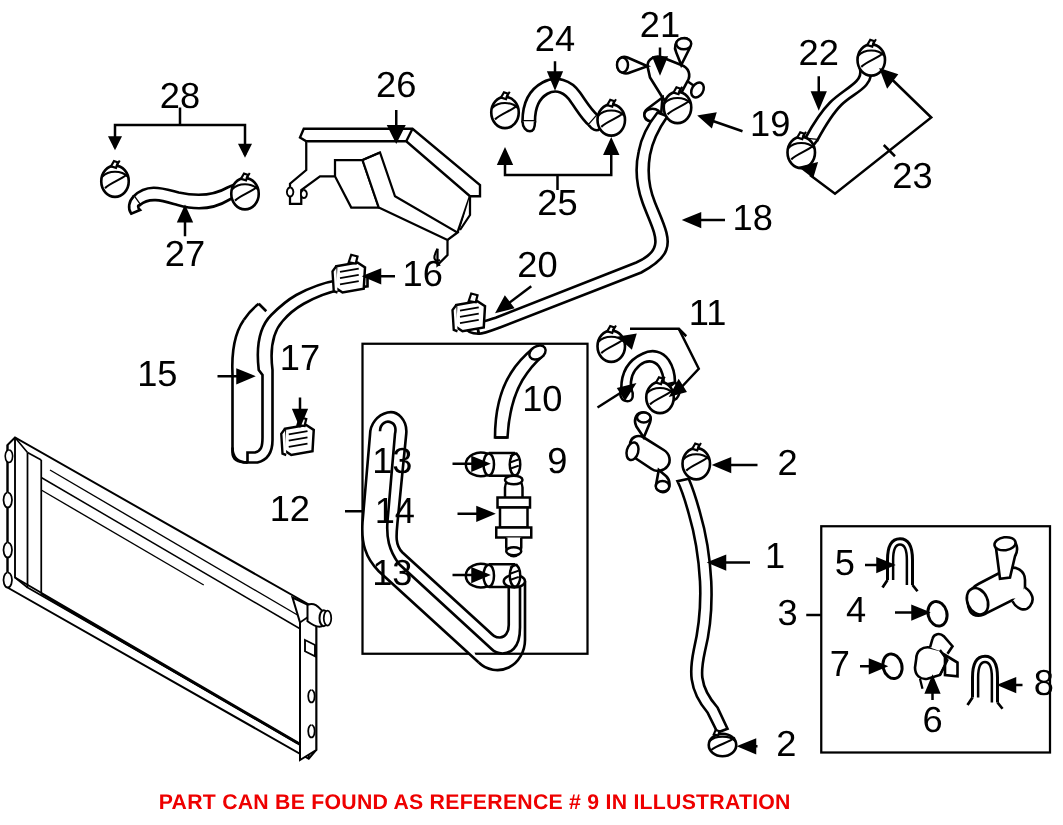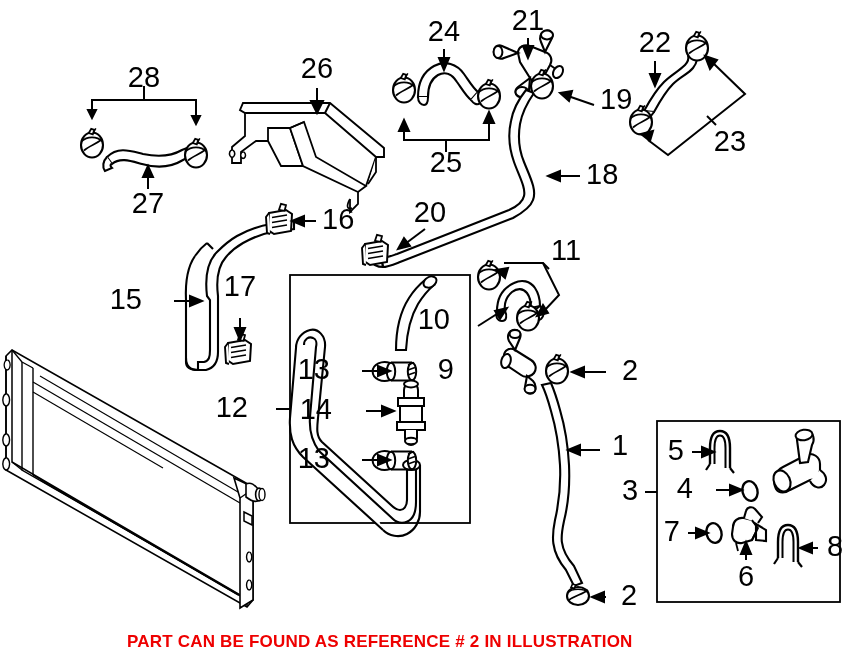--- a/index.html
+++ b/index.html
@@ -432,15 +432,15 @@
     <text x="655" y="44" dominant-baseline="middle" text-anchor="middle">22</text>
     <text x="730" y="143" dominant-baseline="middle" text-anchor="middle">23</text>
     <text x="444" y="33" dominant-baseline="middle" text-anchor="middle">24</text>
     <text x="446" y="164" dominant-baseline="middle" text-anchor="middle">25</text>
     <text x="317" y="70" dominant-baseline="middle" text-anchor="middle">26</text>
     <text x="148" y="205" dominant-baseline="middle" text-anchor="middle">27</text>
     <text x="144" y="79" dominant-baseline="middle" text-anchor="middle">28</text>
   </g>
 </svg>
 
-<div class="cap" style="left:127px; top:632px;">PART CAN BE FOUND AS REFERENCE # 2 IN ILLUSTRATION</div>
+<div class="cap" style="left:127px; top:632px;">PART CAN BE FOUND AS REFERENCE # 9 IN ILLUSTRATION</div>
 
 </div>
 
 </body></html>

